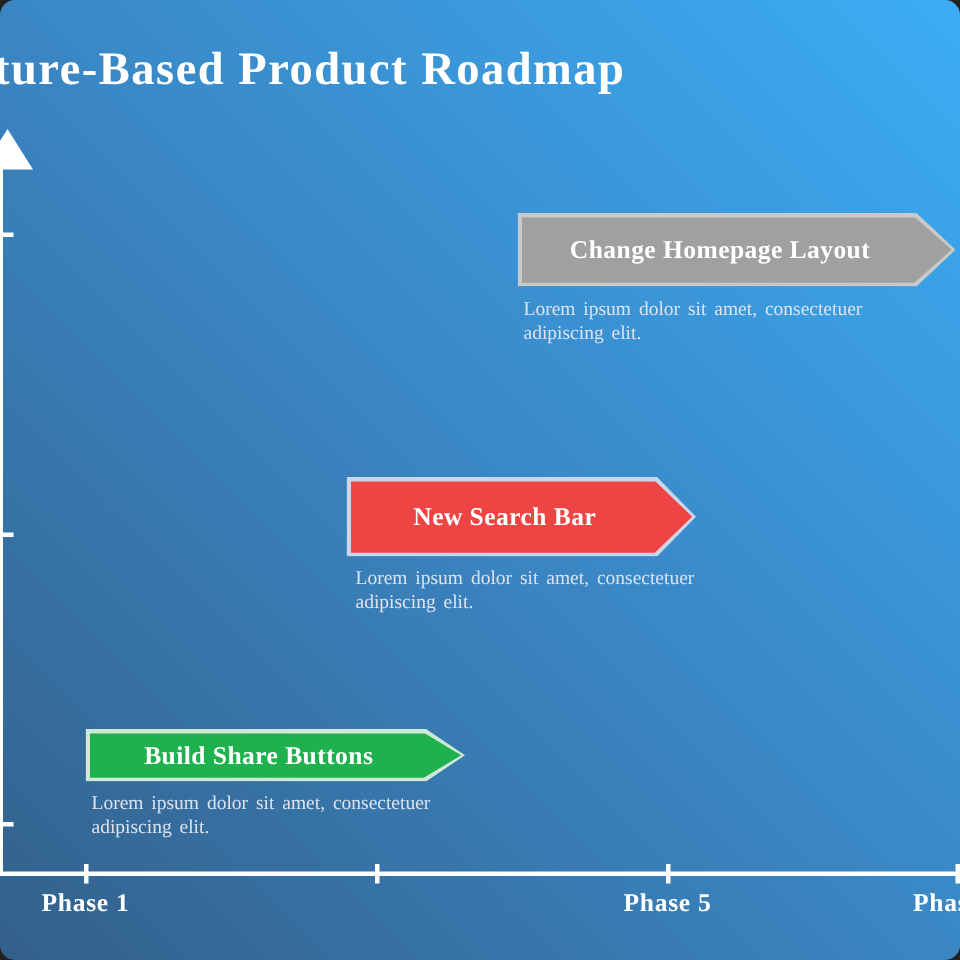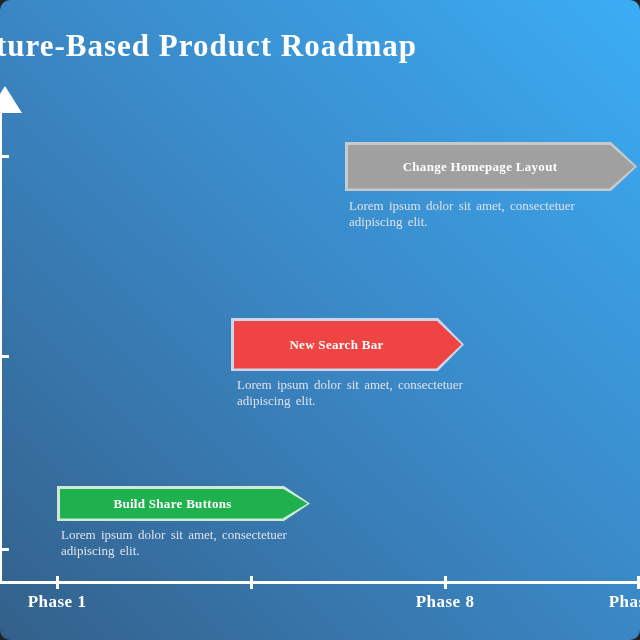--- a/index.html
+++ b/index.html
@@ -26,21 +26,21 @@
   
   .banner{
     position:absolute;
     clip-path:polygon(0 0,calc(100% - 26px) 0,100% 50%,calc(100% - 26px) 100%,0 100%);
   }
   .banner-inner{
     position:absolute;inset:2.5px;
     clip-path:polygon(0 0,calc(100% - 25px) 0,100% 50%,calc(100% - 25px) 100%,0 100%);
     display:flex;align-items:center;justify-content:center;padding-right:22px;box-sizing:border-box;
   }
-  .banner-label{color:#ffffff;font-size:13px;font-weight:bold;letter-spacing:0.3px;white-space:nowrap;}
+  .banner-label{color:#ffffff;font-size:17px;font-weight:bold;letter-spacing:0.3px;white-space:nowrap;}
   .banner-gray{background:#c9c9c9;}   .banner-gray  .banner-inner{background:#a0a0a0;}
   .banner-blue{background:#ccd6ea;}   .banner-blue  .banner-inner{background:#ef4444;}
   .banner-green{background:#cfe9d6;}  .banner-green .banner-inner{background:#1eb14e;}
   .desc{
     position:absolute;color:#dde2ec;font-size:13px;line-height:16px;word-spacing:2px;white-space:nowrap;
   }
 </style>
 </head>
 <body>
 
@@ -86,16 +86,16 @@
     <span>adipiscing elit.</span>
   </div>
 
   <div class="x-axis-line"></div>
   <div class="x-tick" style="left:56px"></div>
   <div class="x-tick" style="left:250px"></div>
   <div class="x-tick" style="left:444px"></div>
   <div class="x-tick" style="left:637px"></div>
 
   <div class="phase-label" style="left:-3px">Phase 1</div>
-  <div class="phase-label" style="left:385px">Phase 8</div>
+  <div class="phase-label" style="left:385px">Phase 5</div>
   <div class="phase-label" style="left:578px">Phase 4</div>
 
 </div>
 
 </body></html>

